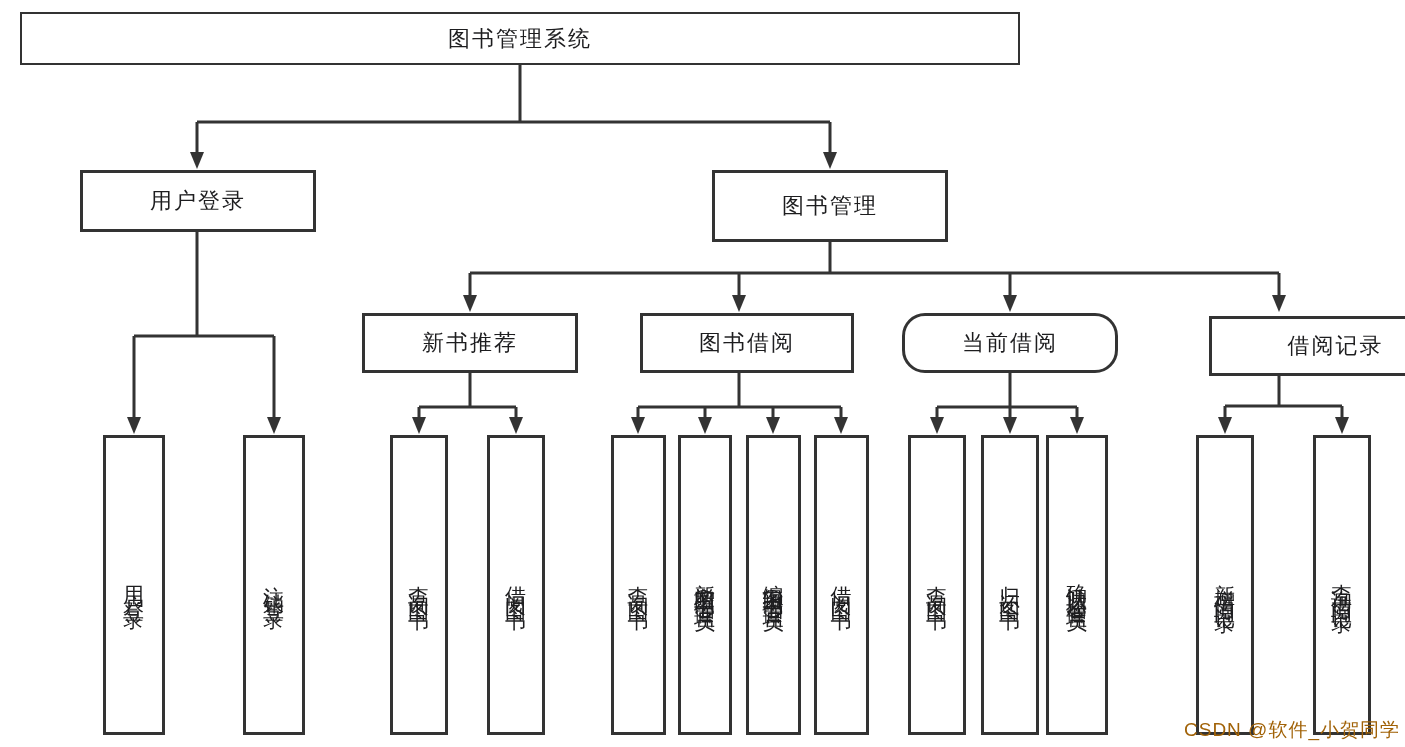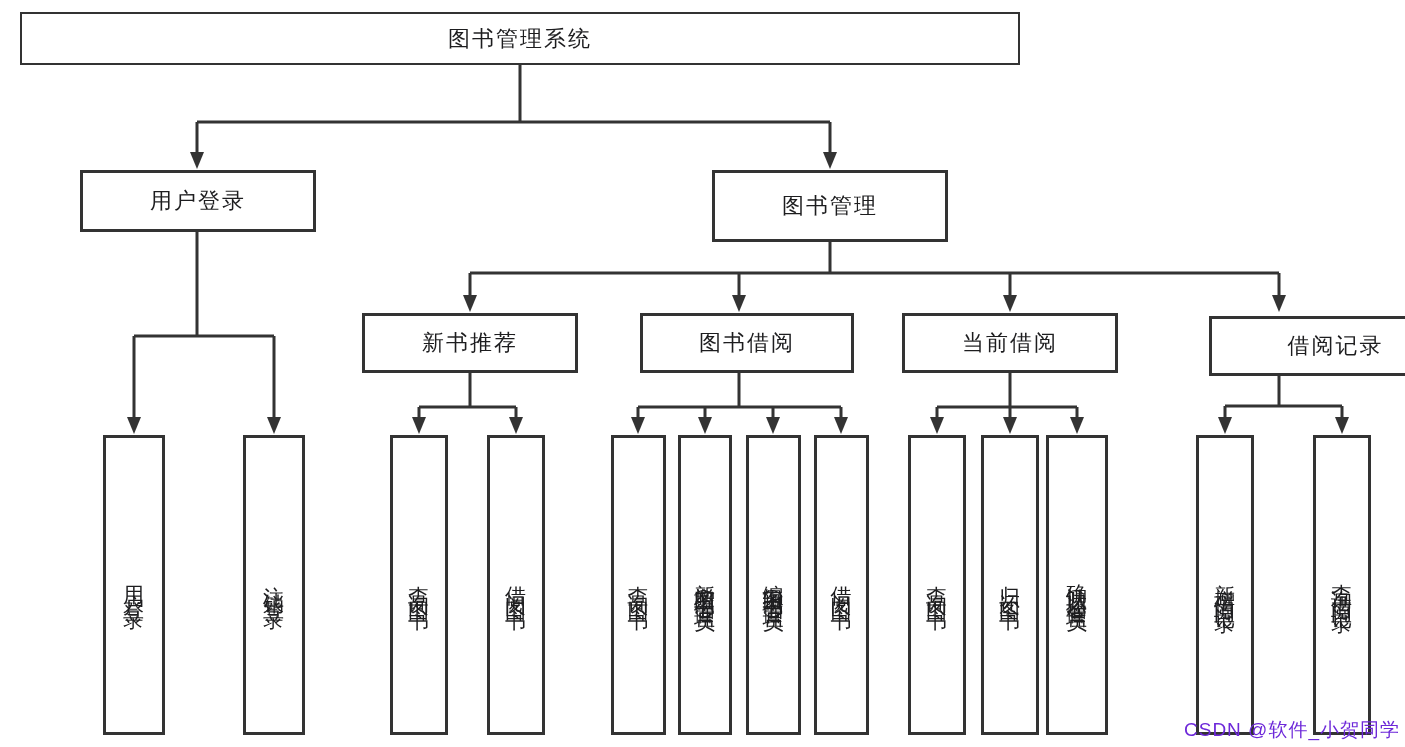--- a/index.html
+++ b/index.html
@@ -41,21 +41,21 @@
     letter-spacing: 8px;
     line-height: 1;
   }
   .v-label.med  { letter-spacing: 6px; }
   .v-label.long { letter-spacing: 4px; }
   #watermark {
     position: absolute;
     left: 1184px;
     top: 717px;
     font-size: 19px;
-    color: #6d28d9;
+    color: #a16207;
     letter-spacing: 1px;
     white-space: nowrap;
     z-index: 5;
   }
 </style>
 </head>
 <body>
 
 <div id="canvas">
 
@@ -101,21 +101,21 @@
   <div class="node" style="left:712px; top:170px; width:236px; height:72px;">
     <span class="h-label">图书管理</span>
   </div>
 
   <div class="node" style="left:362px; top:313px; width:216px; height:60px;">
     <span class="h-label">新书推荐</span>
   </div>
   <div class="node" style="left:632px; top:313px; width:214px; height:60px;margin-left:8px;">
     <span class="h-label">图书借阅</span>
   </div>
-  <div class="node" style="left:902px; top:313px; width:216px; height:60px;">
+  <div class="node" style="left:902px; top:313px; width:216px; height:60px;border-radius:23px;">
     <span class="h-label">当前借阅</span>
   </div>
   <div class="node" style="left:1173px; top:316px; width:253px; height:60px;margin-left:36px;">
     <span class="h-label">借阅记录</span>
   </div>
 
   <div class="node" style="left:103px; top:435px; width:62px; height:300px;">
     <span class="v-label">用户登录</span>
   </div>
   <div class="node" style="left:243px; top:435px; width:62px; height:300px;">

